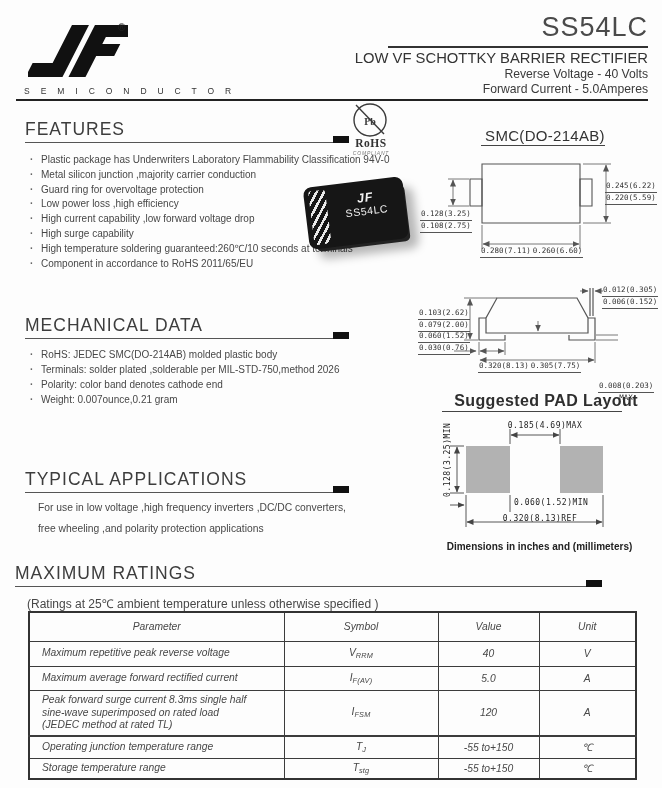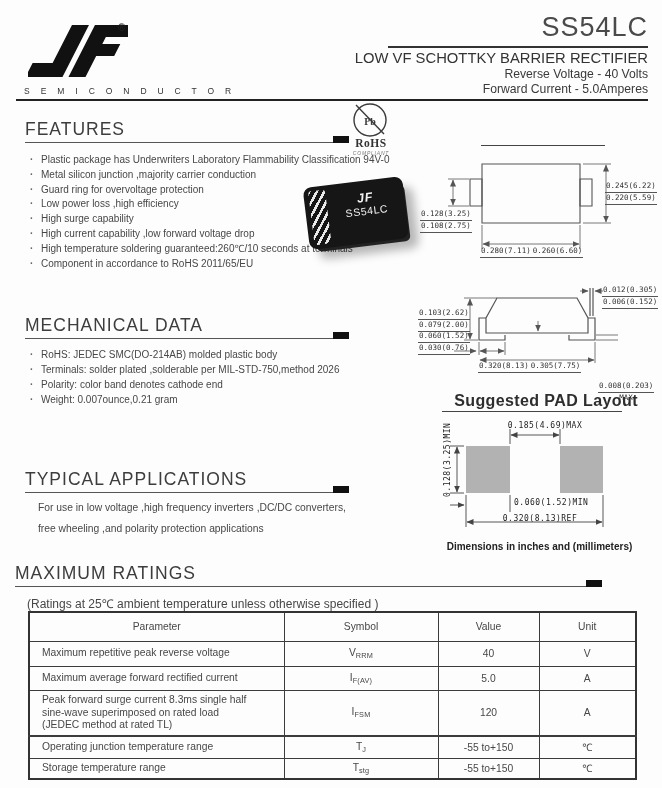--- a/index.html
+++ b/index.html
@@ -56,21 +56,21 @@
           transform:rotate(-7deg);
           box-shadow:4px 6px 0 -3px #222, 9px 11px 10px rgba(0,0,0,0.28); }
   .chip .band { position:absolute; left:5px; top:4px; bottom:4px; width:17px; border-radius:3px;
           background:repeating-linear-gradient(125deg,#e9e9e9 0 2.5px,#161616 2.5px 6.5px); }
   .chip .mark { position:absolute; left:26px; right:4px; top:10px; text-align:center; color:#f2f2f2; }
   .chip .mark .l1 { font-weight:bold; font-style:italic; font-size:12.5px; letter-spacing:1px; }
   .chip .mark .l2 { font-size:10.5px; letter-spacing:0.6px; }
 
   
   .ratings-note { font-size:12px; color:#474747; }
-  table.ratings { border-collapse:collapse; table-layout:fixed; width:607px; }
+  table.ratings { border-collapse:collapse; table-layout:fixed; width:607px;font-style:italic; }
   table.ratings th, table.ratings td { border:1.4px solid #3c3c3c; font-weight:400;
       font-size:10.3px; color:#474747; text-align:center; vertical-align:middle; padding:0; }
   table.ratings { border:2px solid #333; }
   table.ratings td.pcell { text-align:left; padding-left:12px; white-space:pre-line; line-height:12.5px; }
   table.ratings tr.thick td { border-top-width:2.2px; }
   .sub { font-size:7.3px; vertical-align:-2px; letter-spacing:0.2px; }
   .unit-c { font-size:9px; color:#555; }
   th.val-h { font-weight:700; color:#222; }
 
   svg text { font-family:"Liberation Serif", serif; }
@@ -107,34 +107,35 @@
 
   <div class="abs sect-title" style="left:25px; top:119px;">FEATURES</div>
   <div class="abs sect-line" style="left:25px; top:142px; width:323px;"></div>
   <div class="abs sect-block" style="left:333px; top:136px;"></div>
 
   <div class="abs blist" style="left:28px; top:153px;">
     <div class="bi">Plastic package has Underwriters Laboratory Flammability Classification 94V-0</div>
     <div class="bi">Metal silicon junction ,majority carrier conduction</div>
     <div class="bi">Guard ring for overvoltage protection</div>
     <div class="bi">Low power loss ,high efficiency</div>
+    <div class="bi">High current capability ,low forward voltage drop</div>
     <div class="bi">High surge capability</div>
-    <div class="bi">High current capability ,low forward voltage drop</div>
     <div class="bi">High temperature soldering guaranteed:260℃/10 seconds at terminals</div>
     <div class="bi">Component  in  accordance  to  RoHS  2011/65/EU</div>
   </div>
 
   <div class="abs chip" style="left:306px; top:182px;">
     <div class="band"></div>
     <div class="mark">
       <div class="l1">JF</div>
       <div class="l2">SS54LC</div>
     </div>
   </div>
 
+  <div class="abs draw-title" style="left:440px; top:127px; width:210px; text-align:center;">SMC(DO-214AB)</div>
   <div class="abs tline" style="left:481px; top:145px; width:124px;"></div>
 
   <svg class="abs dwg" style="left:420px; top:148px;" width="242" height="128" viewBox="0 0 242 128">
     <defs>
       <marker id="tv" orient="auto-start-reverse" markerWidth="9" markerHeight="8" refX="6.5" refY="3" markerUnits="userSpaceOnUse">
         <path d="M0,0 L7,3 L0,6 Z" fill="#555"></path>
       </marker>
     </defs>
     <g stroke="#555" stroke-width="1.1" fill="none">
       <rect x="62" y="16" width="98" height="59"></rect>

